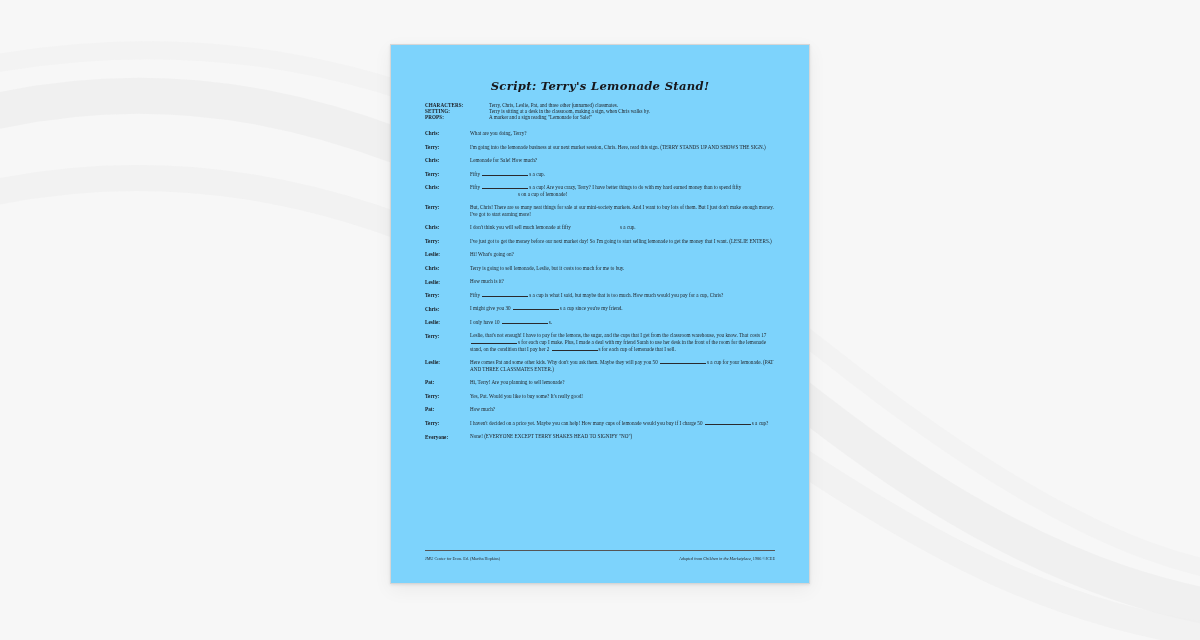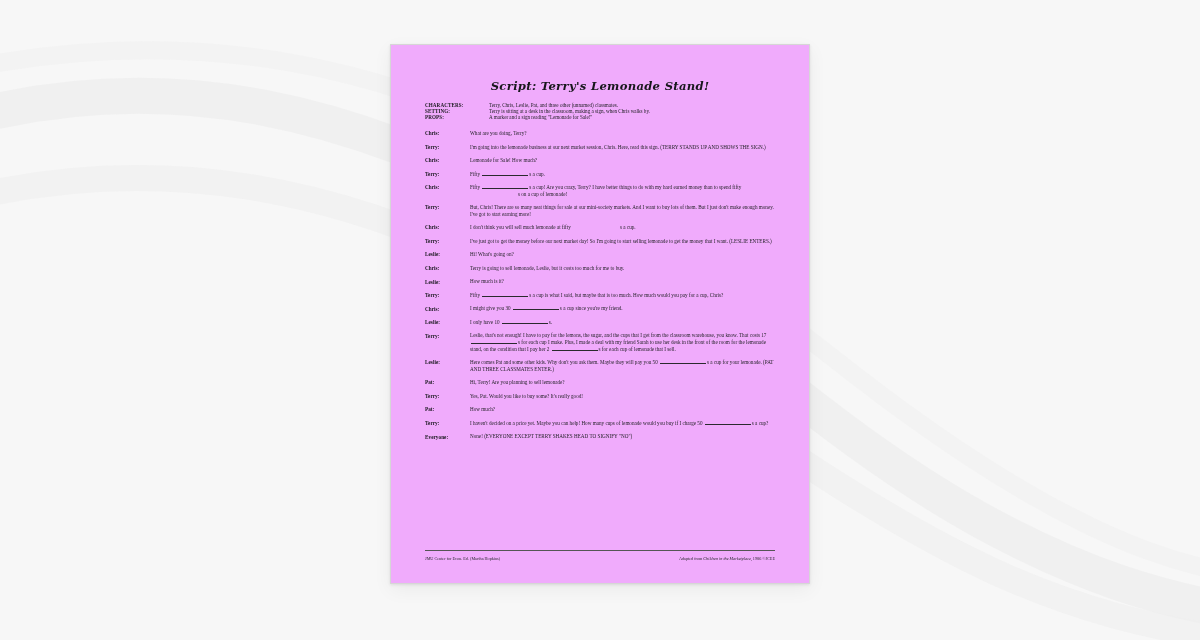--- a/index.html
+++ b/index.html
@@ -29,21 +29,21 @@
     position: absolute;
     left: 390px;
     top: 44px;
     width: 420px;
     height: 540px;
   }
   .page {
     position: relative;
     width: 420px;
     height: 540px;
-    background: #f0abfc;
+    background: #7dd3fc;
     border: 1px solid #d6d6d6;
     box-shadow: 0 1px 3px rgba(0,0,0,0.09), 0 6px 18px rgba(0,0,0,0.05);
     padding: 26px 34px 18px 34px;
     overflow: hidden;
   }
 
   
   .doc-title {
     font-family: "DejaVu Serif", "Liberation Serif", serif;
     font-style: italic;

